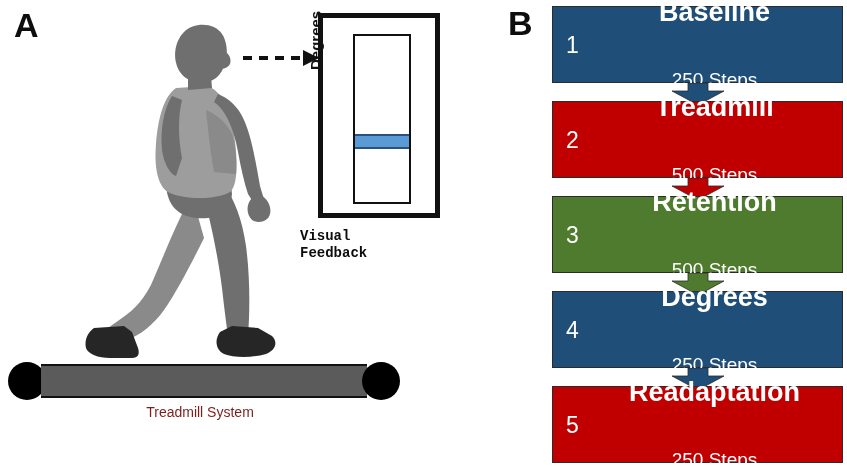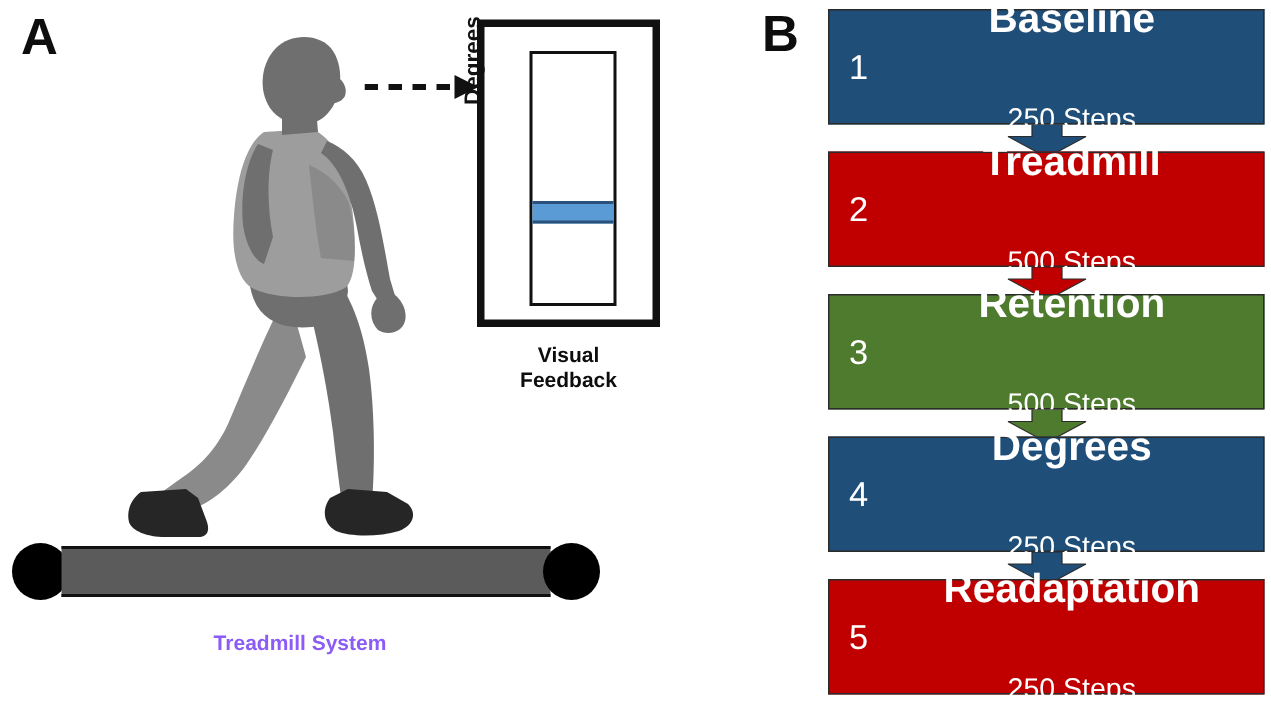--- a/index.html
+++ b/index.html
@@ -57,23 +57,22 @@
     background: #000000;
   }
   #roller-left { left: 0; }
   #roller-right { right: 0; }
   #treadmill-caption {
     position: absolute;
     left: 0; top: 404px;
     width: 400px;
     text-align: center;
     font-size: 14px;
-    font-weight: bold;
-    color: #8b5cf6;
-    margin-top: 16px;
+    font-weight: normal;
+    color: #7f1d1d;
   }
 
   
   #walker {
     position: absolute;
     left: 80px;
     top: 10px;
     width: 230px;
     height: 360px;
   }
@@ -128,25 +127,25 @@
     color: #111111;
     transform: rotate(-90deg);
     transform-origin: left top;
     white-space: nowrap;
   }
   #monitor-caption {
     position: absolute;
     left: 300px;
     top: 228px;
     width: 158px;
-    text-align: center;
     font-size: 14px;
     font-weight: bold;
     line-height: 1.22;
     color: #0d0d0d;
+    font-family: Liberation Mono, monospace;
   }
 
   
   #panel-b {
     position: absolute;
     left: 500px; top: 0;
     width: 347px; height: 467px;
   }
   #label-b { left: 8px; top: 6px; }
 

